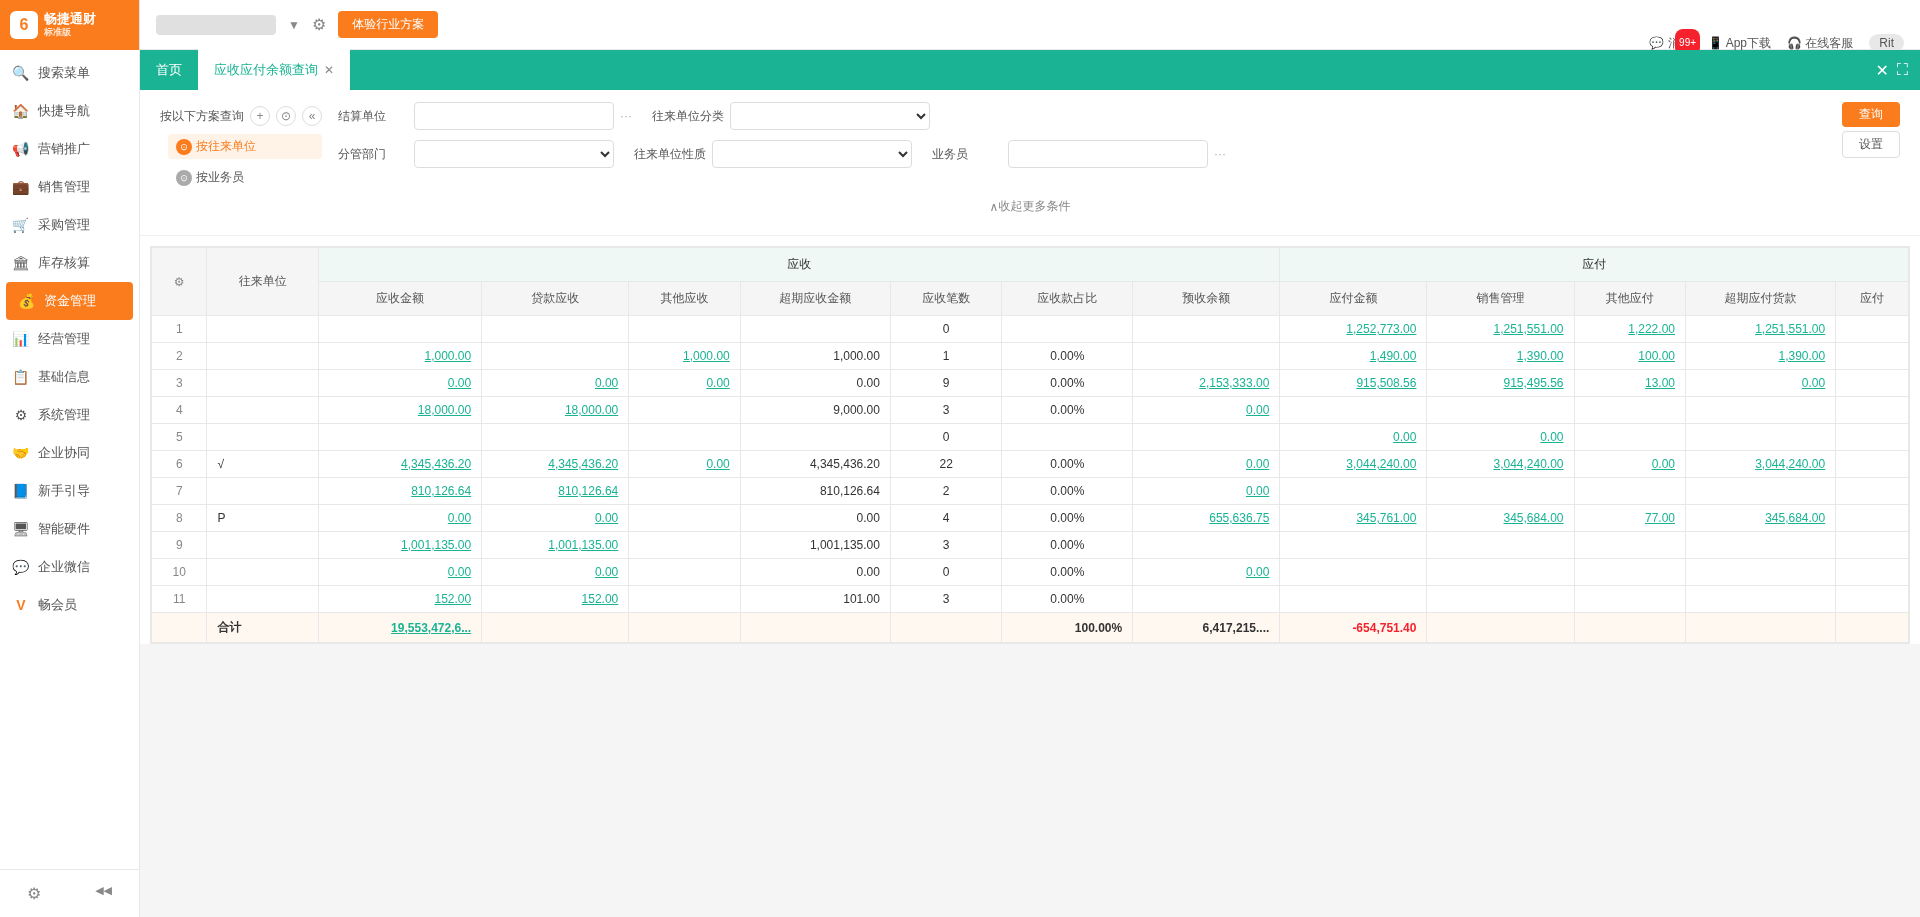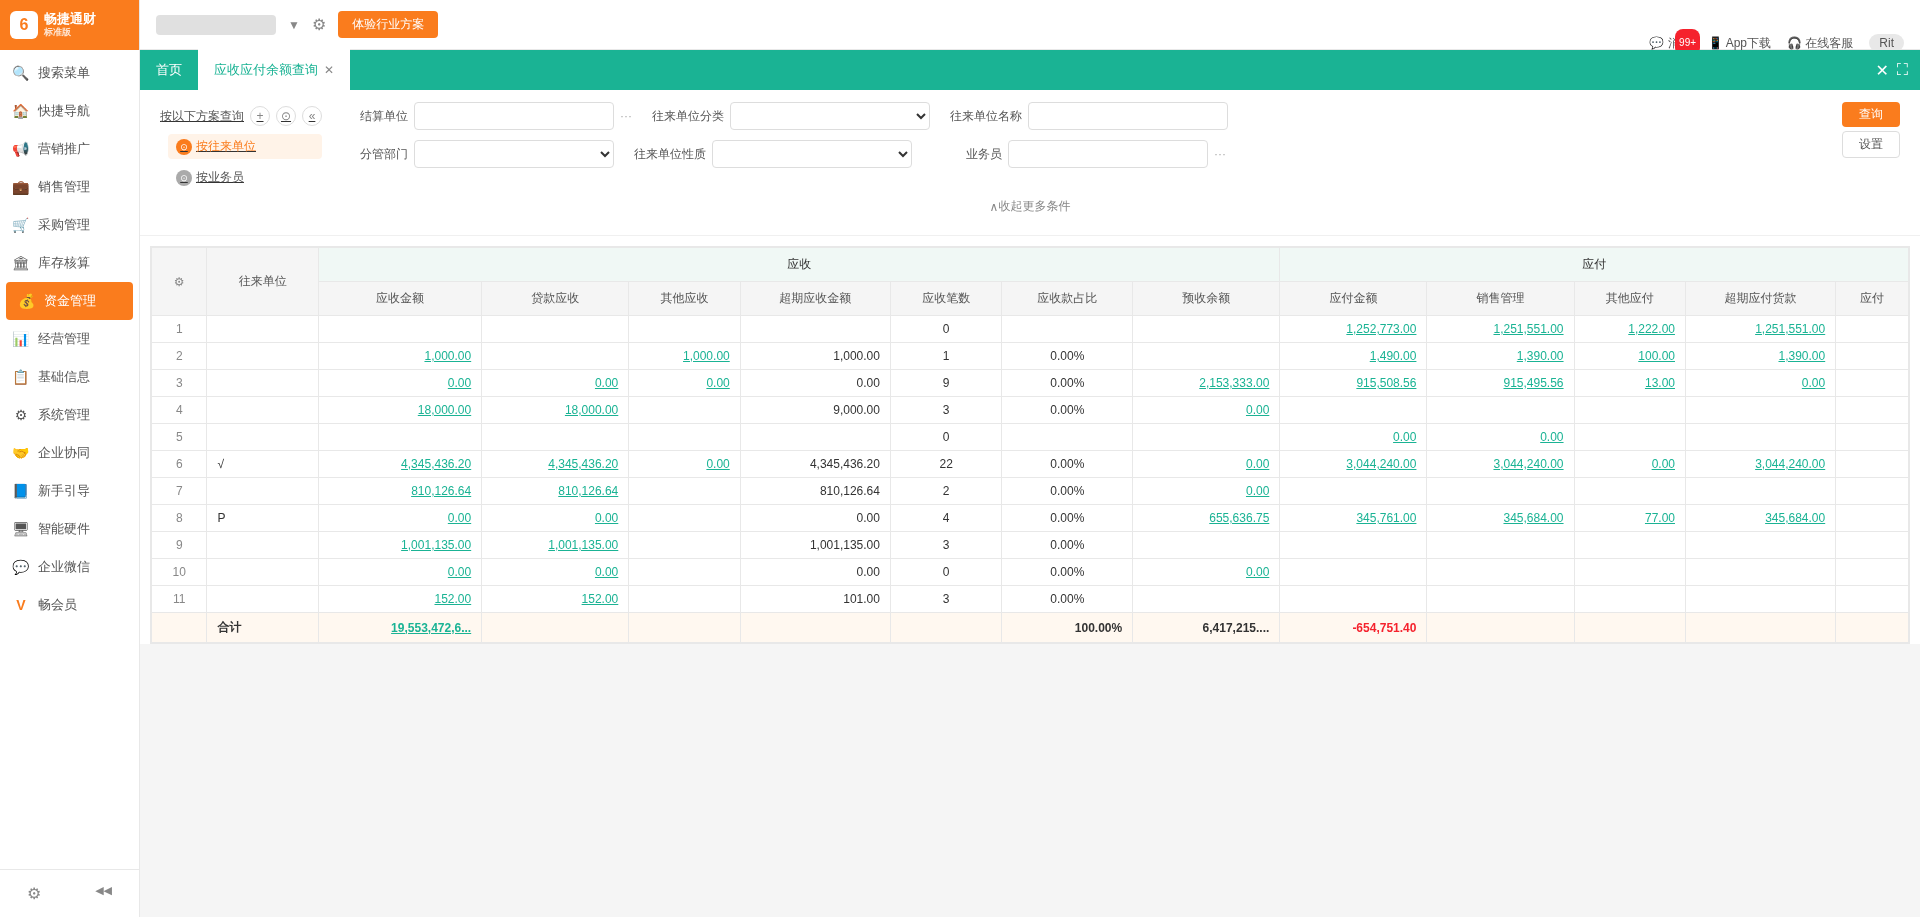--- a/index.html
+++ b/index.html
@@ -51,21 +51,21 @@
     .page-header { padding: 14px 20px 10px; display: flex; align-items: center; justify-content: space-between; border-bottom: 1px solid #f0f0f0; }
     .page-title { font-size: 16px; font-weight: bold; color: #333; }
     .page-actions { display: flex; gap: 10px; }
     .page-action-btn { color: #1ab394; cursor: pointer; font-size: 12px; display: flex; align-items: center; gap: 3px; }
 
     
     .filter-area { padding: 12px 20px; background: #fff; border-bottom: 1px solid #f0f0f0; }
     .filter-label { font-size: 12px; color: #555; }
     .filter-add-btn { width: 20px; height: 20px; border: 1px solid #ddd; border-radius: 50%; display: flex; align-items: center; justify-content: center; cursor: pointer; color: #888; font-size: 12px; }
     .filter-field { display: flex; align-items: center; gap: 6px; }
-    .filter-field-label { color: #555; font-size: 12px; min-width: 70px; text-align: right; }
+    .filter-field-label { color: #555; font-size: 12px; min-width: 70px; }
     .filter-input { border: 1px solid #ddd; border-radius: 4px; height: 28px; padding: 0 8px; font-size: 12px; min-width: 180px; color: #333; }
     .filter-select { border: 1px solid #ddd; border-radius: 4px; height: 28px; padding: 0 8px; font-size: 12px; min-width: 180px; color: #333; background: #fff; }
     .filter-dots { color: #aaa; cursor: pointer; }
     .filter-collapse { display: flex; align-items: center; justify-content: center; padding: 8px; cursor: pointer; color: #888; font-size: 12px; }
     .sub-nav-item { display: flex; align-items: center; gap: 4px; cursor: pointer; font-size: 12px; color: #555; padding: 4px 8px; border-radius: 4px; }
     .sub-nav-item.active { background: #fff3e8; color: #fa7c1d; }
     .sub-nav-item-icon { width: 16px; height: 16px; border-radius: 50%; background: #fa7c1d; display: flex; align-items: center; justify-content: center; color: #fff; font-size: 9px; }
     .query-btn { background: #fa7c1d; color: #fff; border: none; border-radius: 4px; padding: 4px 16px; cursor: pointer; font-size: 12px; }
     .setting-btn { background: #fff; color: #555; border: 1px solid #ddd; border-radius: 4px; padding: 4px 16px; cursor: pointer; font-size: 12px; }
 
@@ -211,21 +211,21 @@
     </div>
   </div>
 
   <div class="content">
     <div class="page">
 
 
       <div class="filter-area">
         <div style="display:flex;align-items:flex-start;gap:16px;">
 
-          <div style="min-width:130px;padding-top:4px;text-decoration:underline;">
+          <div style="min-width:130px;padding-top:4px;">
             <div style="display:flex;align-items:center;gap:6px;margin-bottom:8px;">
               <span class="filter-label">按以下方案查询</span>
               <span class="filter-add-btn">+</span>
               <span class="filter-add-btn">⊙</span>
               <span class="filter-add-btn">«</span>
             </div>
             <div style="margin-left:8px;">
               <div class="sub-nav-item active" style="margin-bottom:6px;">
                 <div class="sub-nav-item-icon">⊙</div>
                 <span>按往来单位</span>
@@ -240,24 +240,20 @@
           <div style="flex:1;position:relative;">
             <div style="display:flex;gap:20px;margin-bottom:10px;align-items:center;">
               <div class="filter-field">
                 <span class="filter-field-label">结算单位</span>
                 <input class="filter-input" placeholder="" style="min-width: 200px;">
                 <span class="filter-dots">···</span>
               </div>
               <div class="filter-field">
                 <span class="filter-field-label">往来单位分类</span>
                 <select class="filter-select" style="min-width:200px;"><option></option></select>
-              </div>
-              <div class="filter-field">
-                <span class="filter-field-label">往来单位名称</span>
-                <input class="filter-input" style="min-width: 200px;">
               </div>
             </div>
             <div style="display:flex;gap:20px;margin-bottom:10px;align-items:center;">
               <div class="filter-field">
                 <span class="filter-field-label">分管部门</span>
                 <select class="filter-select" style="min-width:200px;"><option></option></select>
               </div>
               <div class="filter-field">
                 <span class="filter-field-label">往来单位性质</span>
                 <select class="filter-select" style="min-width:200px;"><option></option></select>

